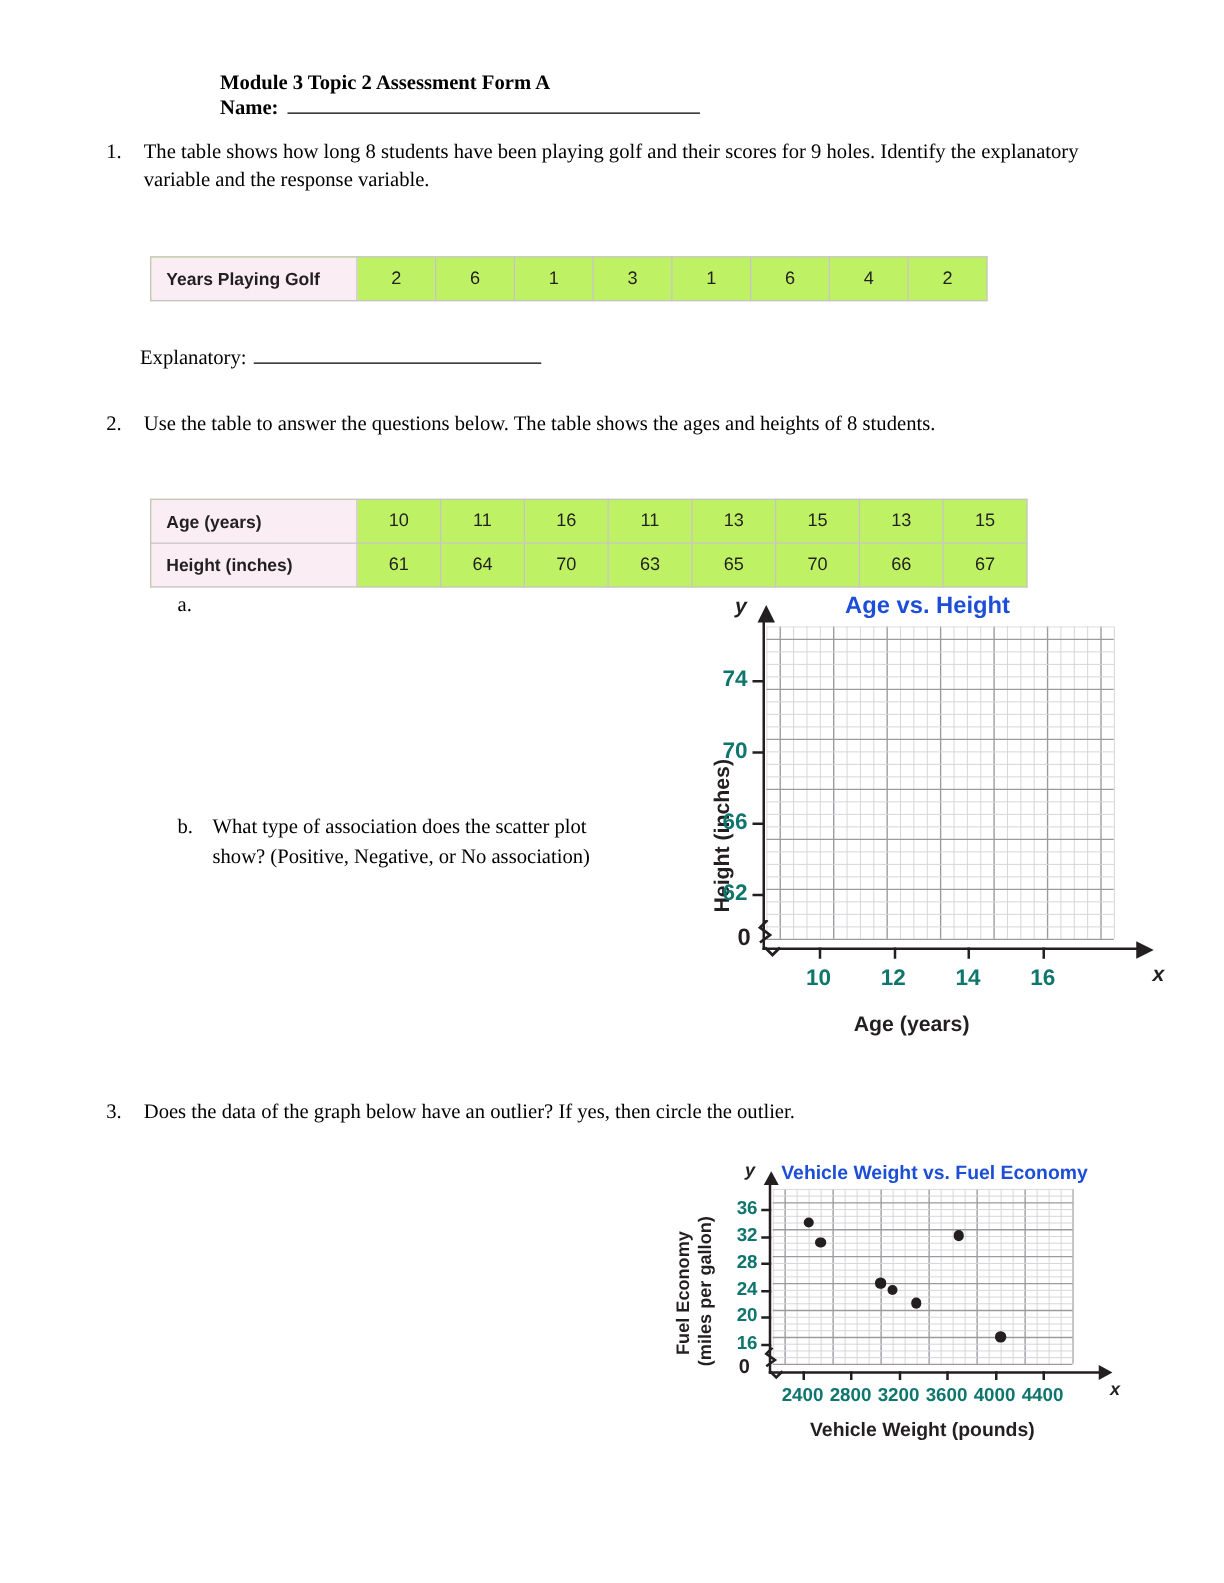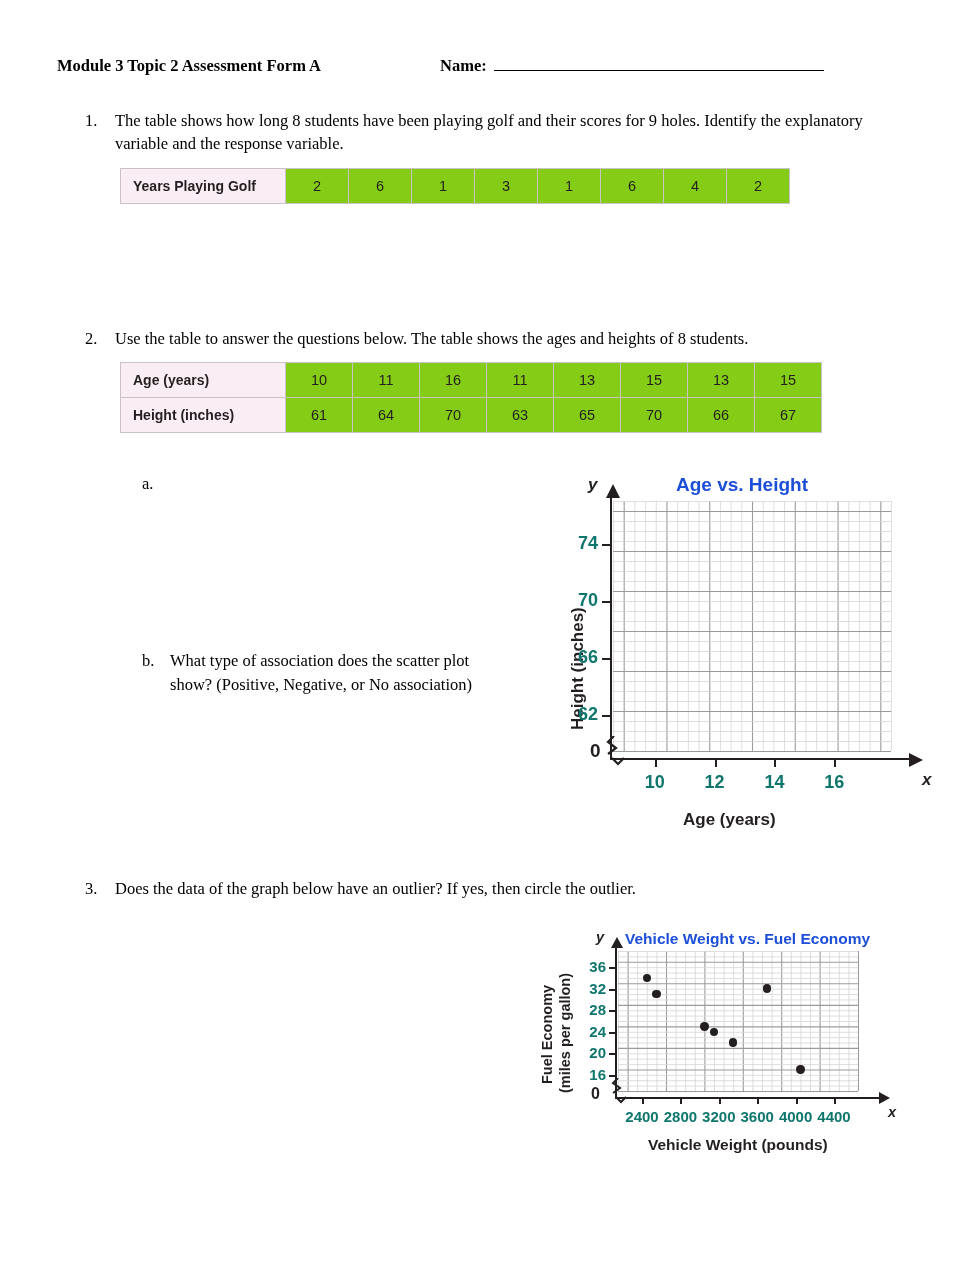--- a/index.html
+++ b/index.html
@@ -17,20 +17,21 @@
   }
 
   
   .header-row {
     position: absolute;
     top: 56px;
     left: 57px;
     width: 870px;
     display: flex;
     align-items: baseline;
+    flex-direction: column;
   }
   .doc-title {
     font-family: "Liberation Serif", serif;
     font-weight: bold;
     font-size: 16.5px;
     white-space: nowrap;
   }
   .name-block {
     margin-left: 119px;
     display: flex;
@@ -76,21 +77,22 @@
     flex: 0 0 28px;
   }
   #q2a { top: 472px; left: 142px; width: 360px; }
   #q2b { top: 649px; left: 142px; width: 360px; }
 
   
   .data-table {
     position: absolute;
     border-collapse: collapse;
     font-family: "Liberation Sans", sans-serif;
-    background: #84cc16;
+    background: #bef264;
+    margin-top: 37px;
   }
   .data-table td {
     border: 1px solid #c9c3c9;
     text-align: center;
     color: #231f20;
     font-size: 14.5px;
     height: 26px;
     padding: 4px 0;
   }
   .data-table td.rowhead {
@@ -220,20 +222,24 @@
       <td class="cell">3</td>
       <td class="cell">1</td>
       <td class="cell">6</td>
       <td class="cell">4</td>
       <td class="cell">2</td>
     </tr>
   </tbody>
 </table>
 
 <div class="blank-row">
+  <span class="blank-item">
+    <span class="lbl">Explanatory:</span>
+    <span class="blank-line w1"></span>
+  </span>
   <span class="spacer-gap"></span>
 </div>
 
 <div class="q" id="q2">
   <span class="num">2.</span>
   <span class="body">Use the table to answer the questions below. The table shows the ages and heights of 8 students.</span>
 </div>
 
 <table class="data-table" id="table2">
   <tbody>

